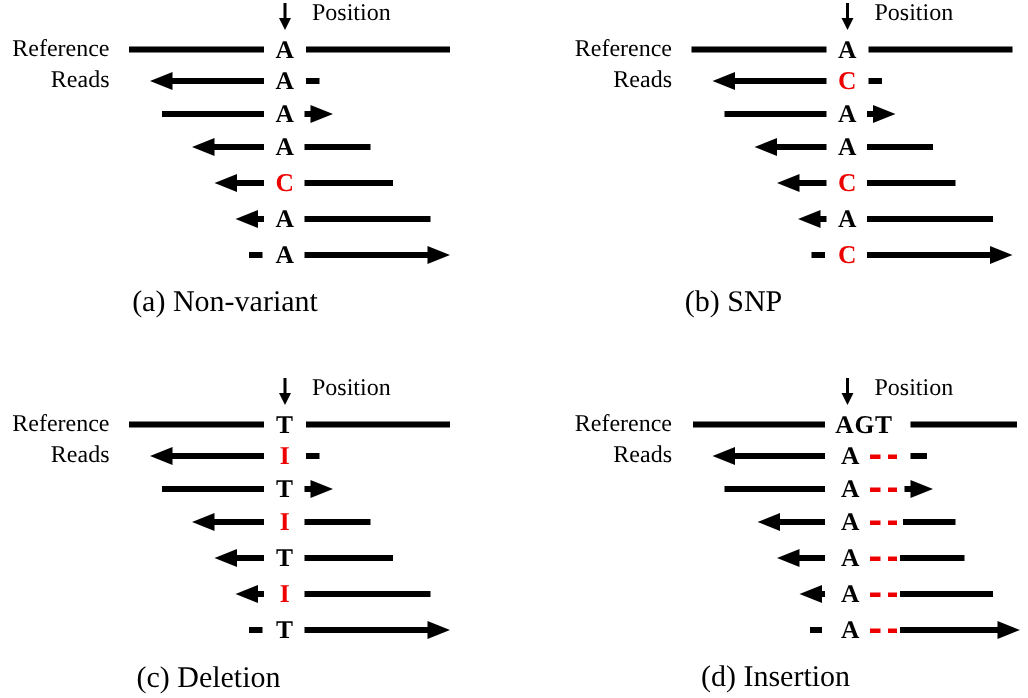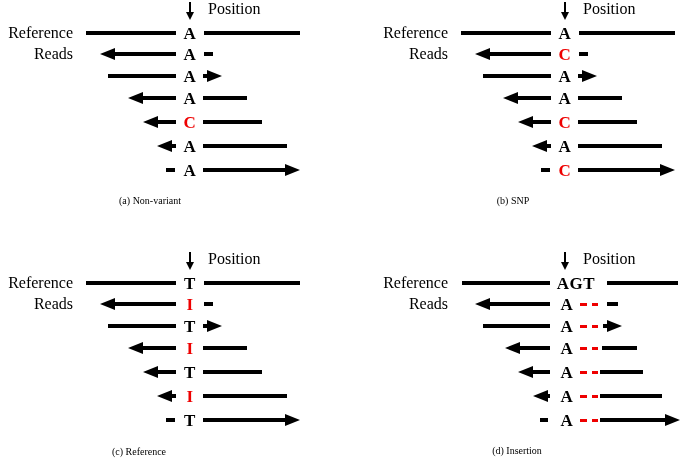--- a/index.html
+++ b/index.html
@@ -7,21 +7,21 @@
           font-family:"Liberation Serif", serif;color:#000;}
   .panel{position:absolute;width:310px;height:232px;}
   .rows{position:absolute;left:0;top:0;width:100%;height:100%;}
   .seg{position:absolute;background:#000;}
   .tri{position:absolute;width:0;height:0;}
   .letter{position:absolute;font-weight:bold;font-size:17px;line-height:17px;
           transform:translate(-50%,-50%);letter-spacing:0.5px;white-space:nowrap;}
   .side-label{position:absolute;left:0;text-align:right;font-size:16px;line-height:16px;
           transform:translateY(-50%);white-space:nowrap;}
   .pos-label{position:absolute;font-size:16px;line-height:16px;white-space:nowrap;}
-  .caption{position:absolute;font-size:10px;line-height:16px;transform:translate(-50%,-50%);white-space:nowrap;text-align:center;}
+  .caption{position:absolute;font-size:20px;line-height:16px;transform:translate(-50%,-50%);white-space:nowrap;text-align:center;}
   .pos-marker{position:absolute;top:0;width:0;height:0;}
   .pos-marker .stem{position:absolute;left:-1px;top:2px;width:2px;height:12px;background:#000;}
   .pos-marker .head{position:absolute;left:-4.5px;top:12px;width:0;height:0;
           border-left:4.5px solid transparent;border-right:4.5px solid transparent;border-top:8.5px solid #000;}
 </style>
 </head>
 <body>
 
 <div class="canvas">
 
@@ -119,21 +119,21 @@
         </div>
         <span class="letter" style="left: 190px; top: 146px; color: rgb(0, 0, 0);">A</span>
         <div class="seg" style="left: 203px; width: 84px; height: 4.5px; top: 143.75px; background: rgb(0, 0, 0);"></div>
         <div class="seg" style="left: 166px; width: 9px; height: 4.5px; top: 167.75px; background: rgb(0, 0, 0);"></div>
         <span class="letter" style="left: 190px; top: 170px; color: rgb(238, 0, 0);">C</span>
         <div>
           <div class="seg" style="top: 167.75px; height: 4.5px; background: rgb(0, 0, 0); left: 203px; width: 87px;"></div>
           <div class="tri" style="top: 163.5px; border-top: 6.5px solid transparent; border-bottom: 6.5px solid transparent; left: 285px; border-left: 15px solid rgb(0, 0, 0);"></div>
         </div>
       </div>
-    <span class="caption" style="left: 138px; top: 201px;">(b) SNP</span>
+    <span class="caption" style="left: 114px; top: 201px;">(b) SNP</span>
   </div>
 
   <div class="panel" style="left: 0px; top: 250px;">
     <div class="pos-marker" style="left: 190px;">
         <i class="stem"></i>
         <i class="head"></i>
       </div>
     <span class="pos-label" style="left: 208px; top: 1px;">Position</span>
     <span class="side-label" style="width: 73px; top: 33px;">Reference</span>
     <span class="side-label" style="width: 73px; top: 54px;">Reads</span>
@@ -171,21 +171,21 @@
         </div>
         <span class="letter" style="left: 190px; top: 146px; color: rgb(238, 0, 0);">I</span>
         <div class="seg" style="left: 203px; width: 84px; height: 4.5px; top: 143.75px; background: rgb(0, 0, 0);"></div>
         <div class="seg" style="left: 166px; width: 9px; height: 4.5px; top: 167.75px; background: rgb(0, 0, 0);"></div>
         <span class="letter" style="left: 190px; top: 170px; color: rgb(0, 0, 0);">T</span>
         <div>
           <div class="seg" style="top: 167.75px; height: 4.5px; background: rgb(0, 0, 0); left: 203px; width: 87px;"></div>
           <div class="tri" style="top: 163.5px; border-top: 6.5px solid transparent; border-bottom: 6.5px solid transparent; left: 285px; border-left: 15px solid rgb(0, 0, 0);"></div>
         </div>
       </div>
-    <span class="caption" style="left: 139px; top: 202px;">(c) Reference</span>
+    <span class="caption" style="left: 139px; top: 202px;">(c) Deletion</span>
   </div>
 
   <div class="panel" style="left: 375px; top: 250px;">
     <div class="pos-marker" style="left: 190px;">
         <i class="stem"></i>
         <i class="head"></i>
       </div>
     <span class="pos-label" style="left: 208px; top: 1px;">Position</span>
     <span class="side-label" style="width: 73px; top: 33px;">Reference</span>
     <span class="side-label" style="width: 73px; top: 54px;">Reads</span>

